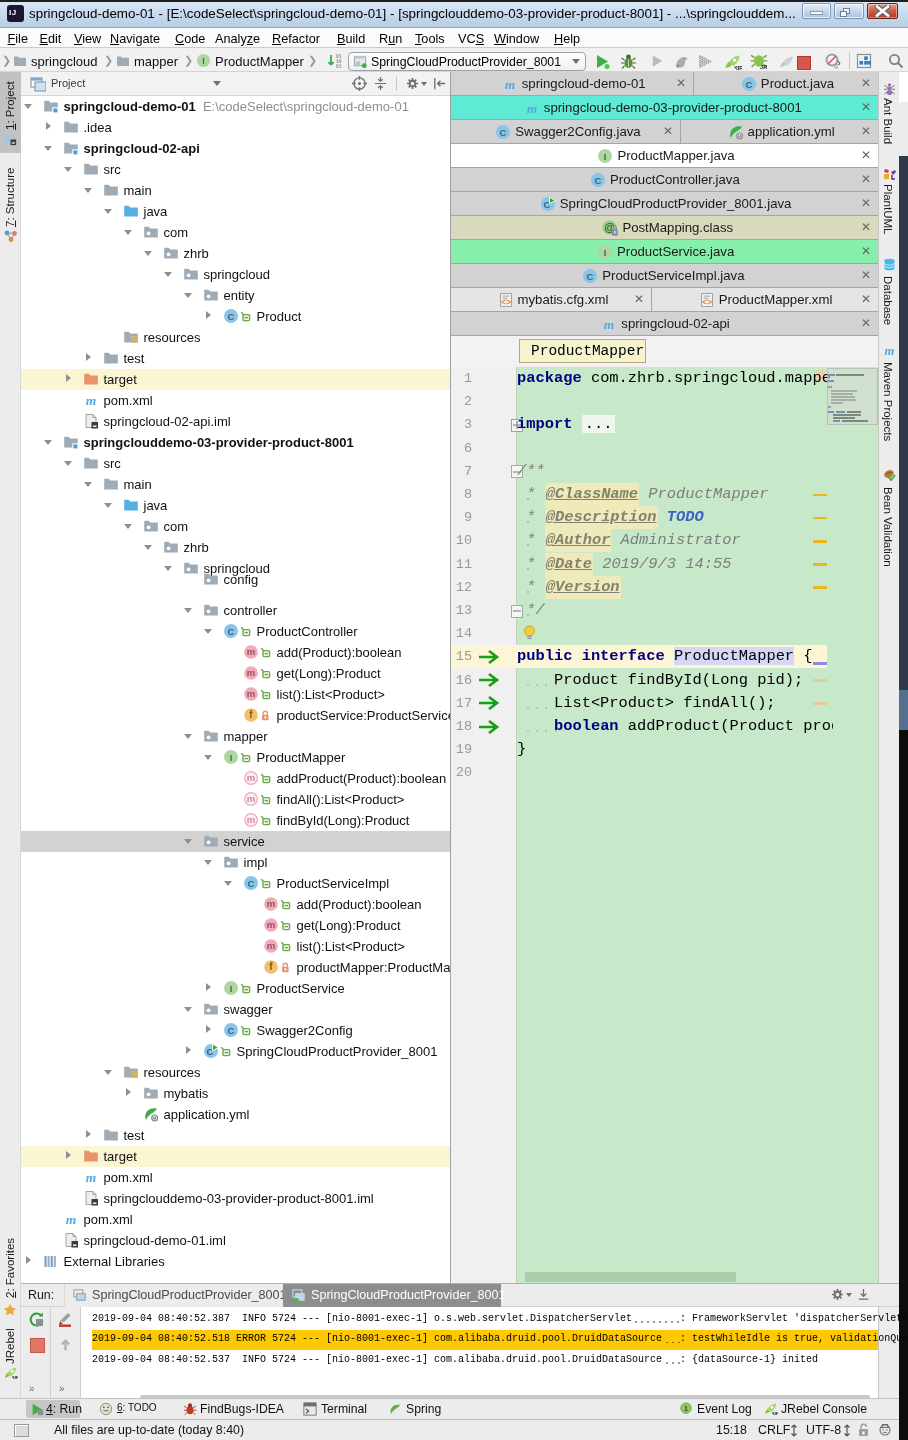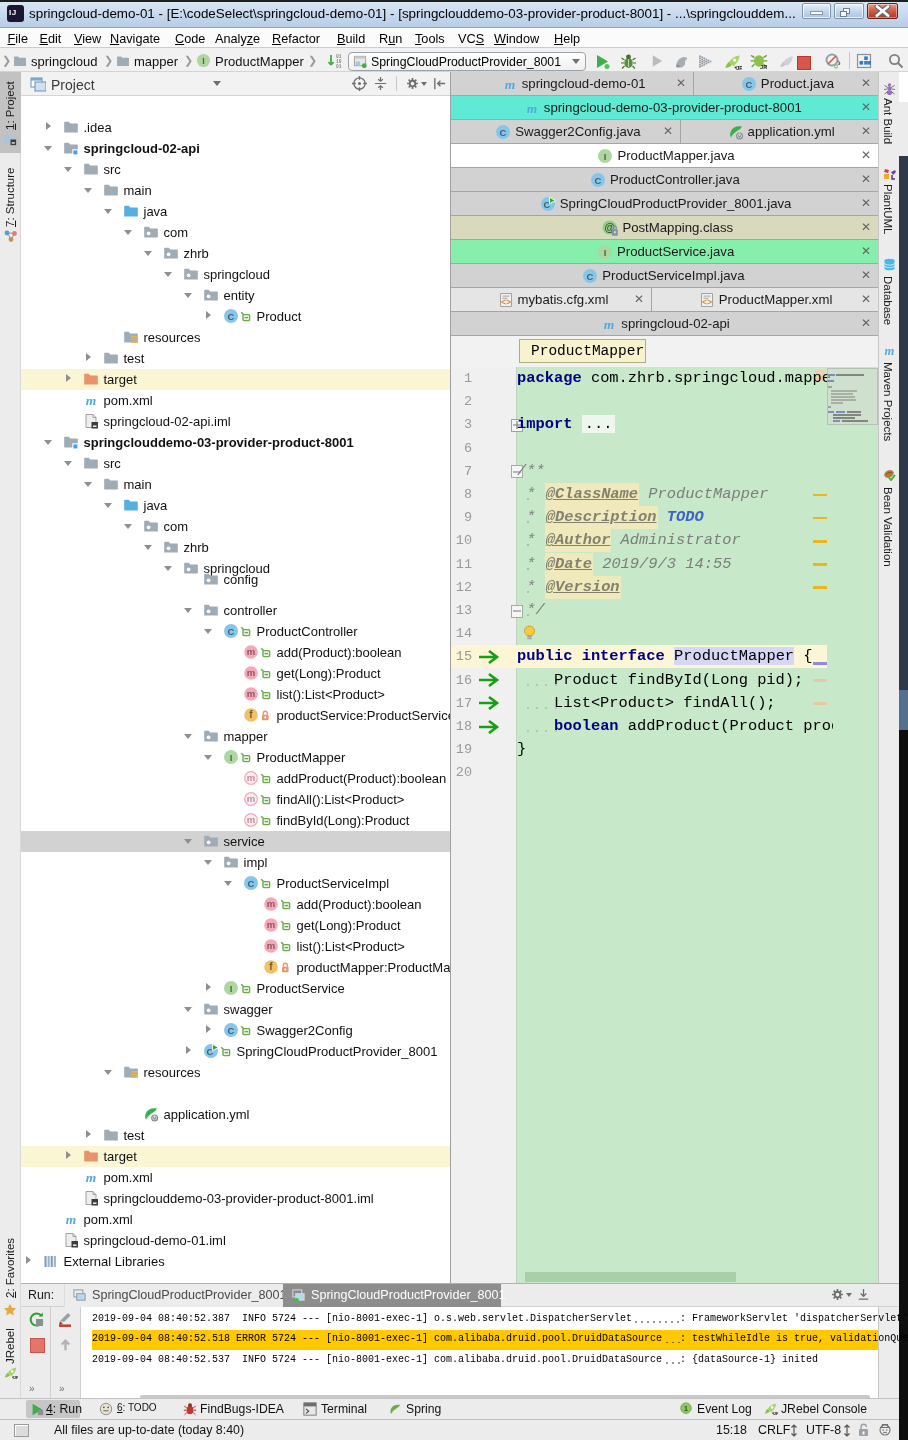--- a/index.html
+++ b/index.html
@@ -360,39 +360,46 @@
 <div class="vlab" style="left:894px;top:487px;transform:rotate(90deg);transform-origin:0 0">Bean Validation</div>
 <div class="a" style="left:899px;top:72px;width:9px;height:30px;background:#ffffff"></div>
 <div class="a" style="left:899px;top:102px;width:9px;height:54px;background:#ececec"></div>
 <div class="a" style="left:899px;top:156px;width:9px;height:534px;background:#2e3a47"></div>
 <div class="a" style="left:899px;top:690px;width:9px;height:40px;background:#54708e"></div>
 <div class="a" style="left:899px;top:730px;width:9px;height:710px;background:#0d0d0d"></div>
 <div class="a" style="left:21px;top:72px;width:429px;height:24px;background:#f2f2f2;border-bottom:1px solid #d4d4d4;box-sizing:border-box"></div>
 <svg class="a" style="left:30px;top:76px" width="16" height="16" viewBox="0 0 16 16">
     <use href="#projicon"></use>
   </svg>
-<div class="r" style="left:51px;top:77px;font-size:14px;color:#3a3a3a">Project</div>
+<div class="r" style="left:51px;top:77px;font-size:11px;color:#3a3a3a">Project</div>
 <div class="a" style="left:213px;top:81px;width:0;height:0;border:4.5px solid transparent;border-top:5.5px solid #6e6e6e"></div>
 <svg class="a" style="left:352px;top:76px" width="15" height="15" viewBox="0 0 16 16">
     <circle cx="8" cy="8" r="6" fill="none" stroke="#6e6e6e" stroke-width="1.4"></circle>
     <circle cx="8" cy="8" r="1.6" fill="#6e6e6e"></circle>
     <path d="M8 0v4M8 12v4M0 8h4M12 8h4" stroke="#6e6e6e" stroke-width="1.4"></path>
   </svg>
 <svg class="a" style="left:373px;top:76px" width="15" height="15" viewBox="0 0 16 16">
     <path d="M2 8h12M8 1v4M8 15v-4M5.5 3.5 8 5.5 10.5 3.5M5.5 12.5 8 10.5 10.5 12.5" stroke="#6e6e6e" stroke-width="1.3" fill="none"></path>
   </svg>
 <div class="a" style="left:396px;top:76px;width:1px;height:15px;background:#c8c8c8"></div>
 <svg class="a" style="left:405px;top:76px" width="15" height="15" viewBox="0 0 16 16">
     <use href="#gear"></use>
   </svg>
 <div class="a" style="left:421px;top:82px;width:0;height:0;border:3.5px solid transparent;border-top:4.5px solid #6e6e6e"></div>
 <svg class="a" style="left:432px;top:76px" width="15" height="15" viewBox="0 0 16 16">
     <path d="M3 2v12M14 8H6M9 5 6 8l3 3" stroke="#6e6e6e" stroke-width="1.4" fill="none"></path>
   </svg>
 <div class="a" style="left:21px;top:96px;width:429px;height:1187px;background:#fff;overflow:hidden" id="tree">
+<div class="treerow" style="top:0px">
+      <div class="a" style="left:3px;top:8px;width:0;height:0;border:4.2px solid transparent;border-top:5.2px solid #8f8f8f"></div>
+      <svg class="a" style="left:21.5px;top:2px" width="16" height="16" viewBox="0 0 16 16">
+        <use href="#folm"></use>
+      </svg>
+      <div class="tr-txt" style="left:42.5px;font-weight:bold">springcloud-demo-01<span style="color:#8e8e8e;font-weight:normal">&nbsp;&nbsp;E:\codeSelect\springcloud-demo-01</span></div>
+    </div>
 <div class="treerow" style="top:21px">
       <div class="a" style="left:25px;top:5px;width:0;height:0;border:4.2px solid transparent;border-left:5.2px solid #8f8f8f"></div>
       <svg class="a" style="left:41.5px;top:2px" width="16" height="16" viewBox="0 0 16 16">
         <use href="#fol"></use>
       </svg>
       <div class="tr-txt" style="left:62.5px;font-weight:normal">.idea</div>
     </div>
 <div class="treerow" style="top:42px">
       <div class="a" style="left:23px;top:8px;width:0;height:0;border:4.2px solid transparent;border-top:5.2px solid #8f8f8f"></div>
       <svg class="a" style="left:41.5px;top:2px" width="16" height="16" viewBox="0 0 16 16">
@@ -739,20 +746,27 @@
         <use href="#keyb"></use>
       </svg>
       <div class="tr-txt" style="left:215.5px;font-weight:normal">SpringCloudProductProvider_8001</div>
     </div>
 <div class="treerow" style="top:966px">
       <div class="a" style="left:83px;top:8px;width:0;height:0;border:4.2px solid transparent;border-top:5.2px solid #8f8f8f"></div>
       <svg class="a" style="left:101.5px;top:2px" width="16" height="16" viewBox="0 0 16 16">
         <use href="#folr"></use>
       </svg>
       <div class="tr-txt" style="left:122.5px;font-weight:normal">resources</div>
+    </div>
+<div class="treerow" style="top:987px">
+      <div class="a" style="left:105px;top:5px;width:0;height:0;border:4.2px solid transparent;border-left:5.2px solid #8f8f8f"></div>
+      <svg class="a" style="left:121.5px;top:2px" width="16" height="16" viewBox="0 0 16 16">
+        <use href="#folpkg"></use>
+      </svg>
+      <div class="tr-txt" style="left:142.5px;font-weight:normal">mybatis</div>
     </div>
 <div class="treerow" style="top:1008px">
       <svg class="a" style="left:121.5px;top:2px" width="16" height="16" viewBox="0 0 16 16">
         <use href="#yml"></use>
       </svg>
       <div class="tr-txt" style="left:142.5px;font-weight:normal">application.yml</div>
     </div>
 <div class="treerow" style="top:1029px">
       <div class="a" style="left:65px;top:5px;width:0;height:0;border:4.2px solid transparent;border-left:5.2px solid #8f8f8f"></div>
       <svg class="a" style="left:81.5px;top:2px" width="16" height="16" viewBox="0 0 16 16">

